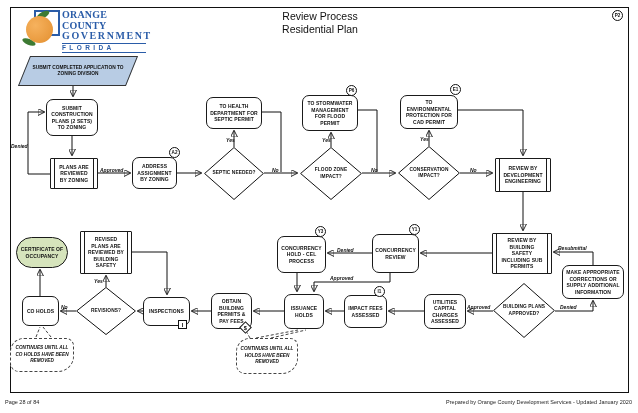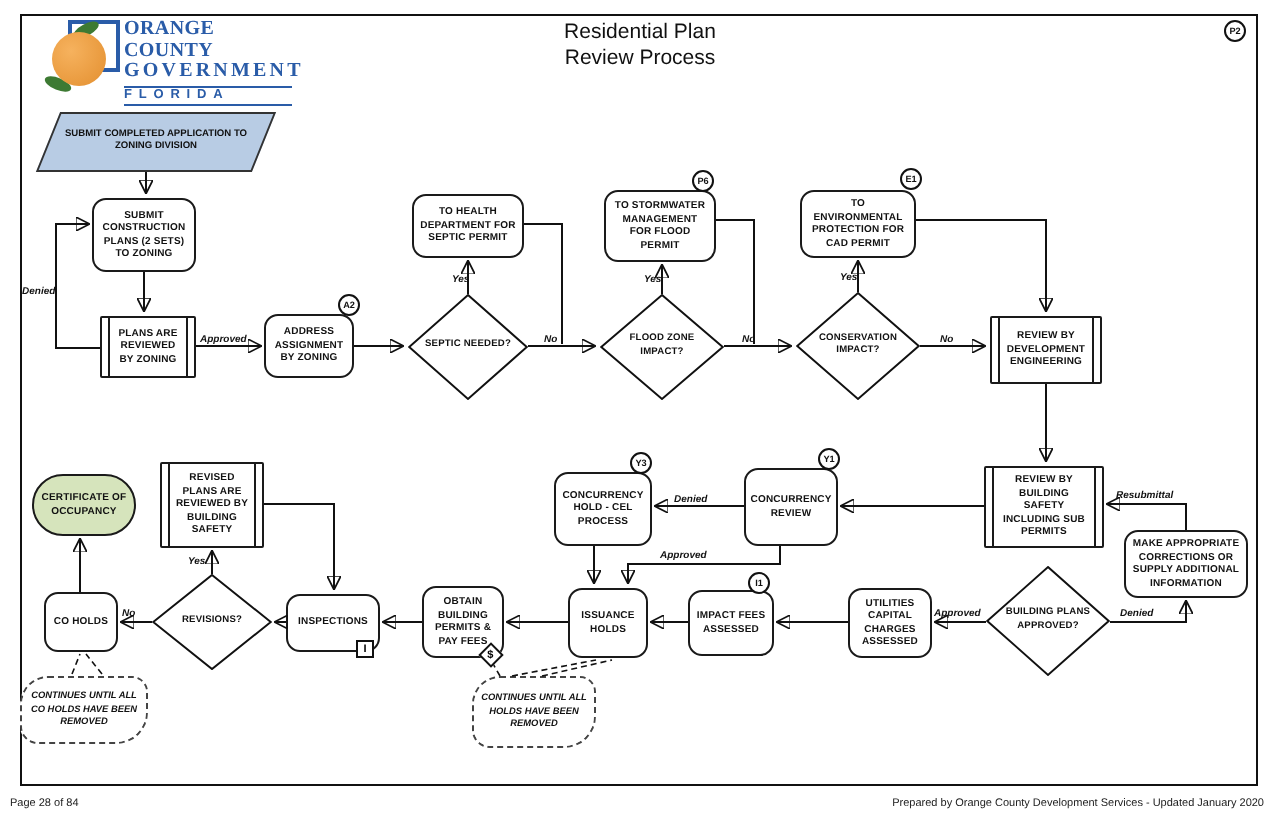--- a/index.html
+++ b/index.html
@@ -58,22 +58,22 @@
     <div class="leaf2"></div>
     <div class="orange"></div>
     <div class="txt">
       <div class="l1" style="text-transform:uppercase;">Orange County</div>
       <div class="l2" style="text-transform:uppercase;">Government</div>
       <div class="l3">FLORIDA</div>
     </div>
   </div>
 
   <div class="titleblock">
+    <div class="t2">Review Process</div>
     <div class="t2">Residential Plan</div>
-    <div class="t2">Review Process</div>
   </div>
 
   <div class="ref" style="left:612px;top:10px;">P2</div>
 
   <svg class="wires" aria-hidden="true">
     <defs>
       <marker id="arr" viewBox="0 0 8 8" refX="7" refY="4" markerWidth="7" markerHeight="7" orient="auto-start-reverse">
         <path d="M0,0 L8,4 L0,8 z" fill="#111" stroke="none"></path>
       </marker>
     </defs>

